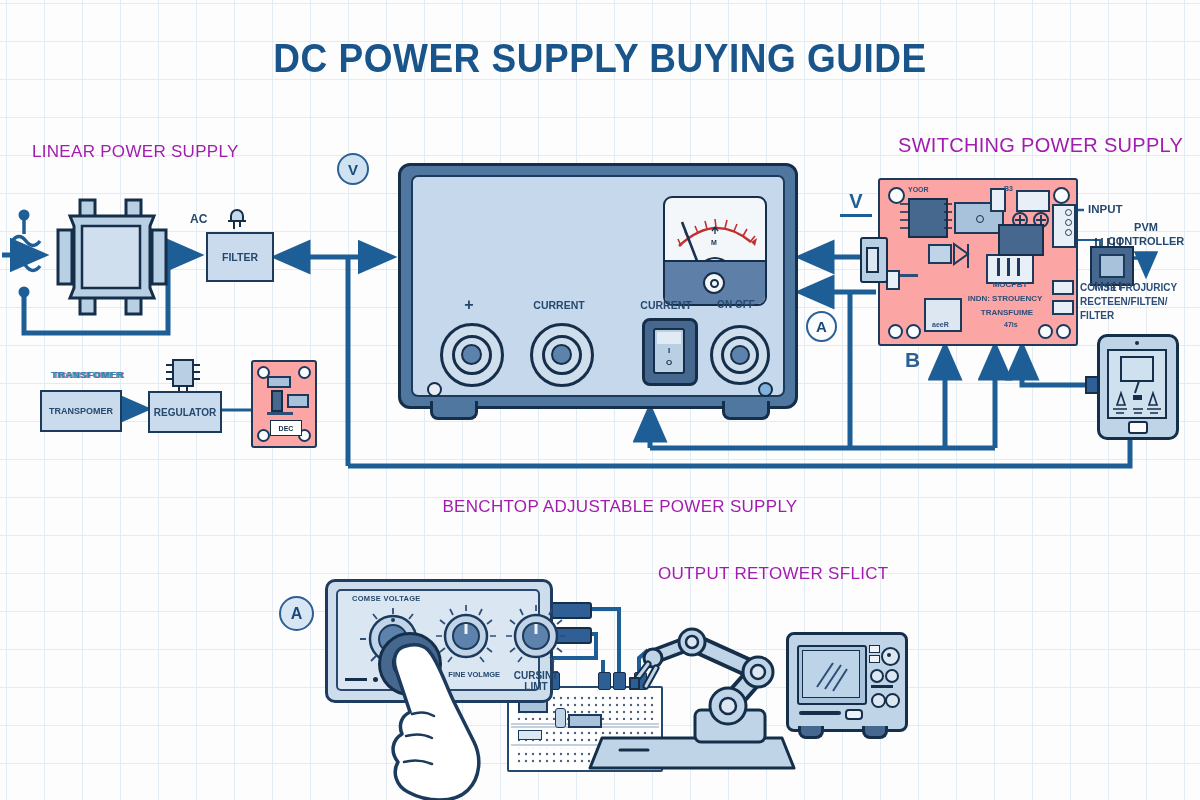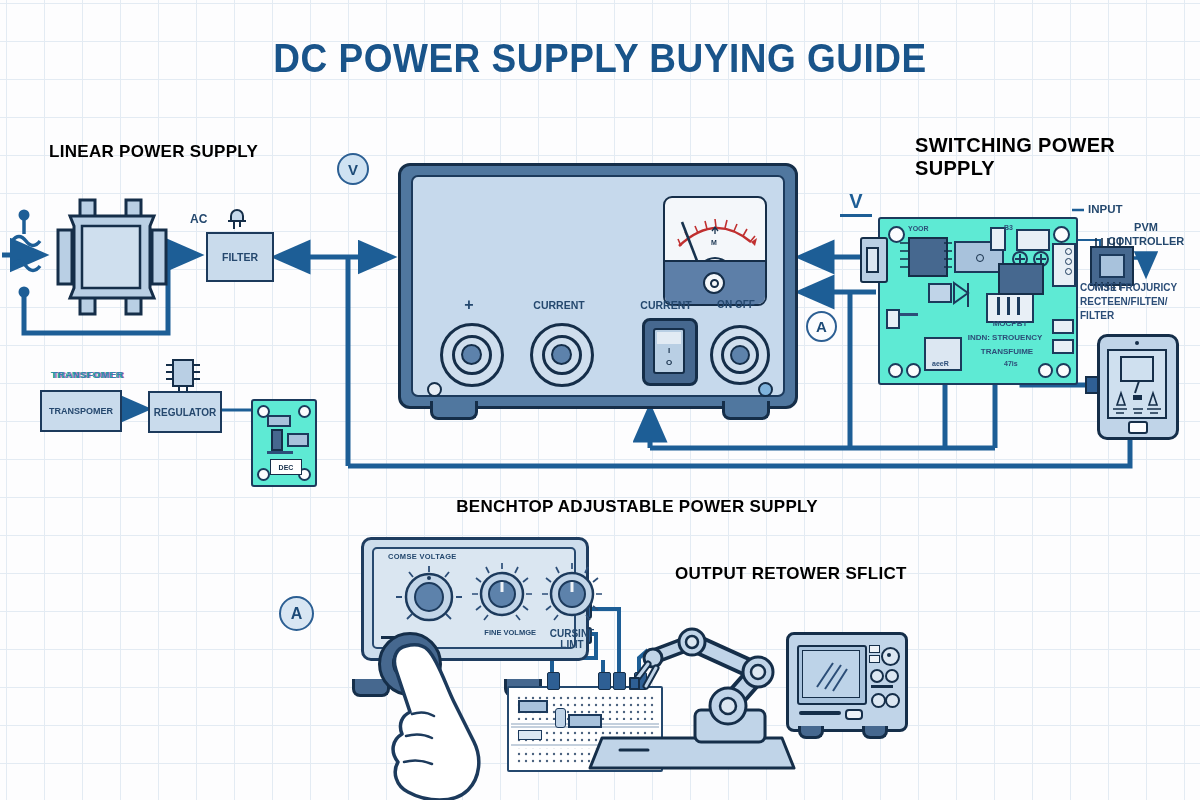--- a/index.html
+++ b/index.html
@@ -5,34 +5,34 @@
   html,body{margin:0;padding:0;}
   body{
     width:1200px;height:800px;position:relative;overflow:hidden;
     font-family:"Liberation Sans",sans-serif;
     background:#fdfdfe;
     background-image:linear-gradient(#e3ebf3 1px,transparent 1px),
                      linear-gradient(90deg,#e3ebf3 1px,transparent 1px);
     background-size:38px 38px;background-position:6px 3px;
   }
   .abs{position:absolute;}
-  .hdg{font-weight:bold;color:#000000;letter-spacing:.3px;margin-left:17px;}
+  .hdg{font-weight:normal;color:#a21caf;letter-spacing:.3px;}
   .title{width:1200px;text-align:center;font-size:37px;font-weight:bold;color:#19548a;letter-spacing:.5px;transform:scaleY(1.08);}
   .box{background:#c9dbec;border:2.5px solid #1c3a5c;display:flex;align-items:center;justify-content:center;font-weight:bold;color:#25486e;}
   .circle-badge{border-radius:50%;display:flex;align-items:center;justify-content:center;font-weight:bold;color:#1c4a77;}
   .lbl{font-weight:bold;color:#24486e;}
   .psu-body{background:#50779f;border:3.5px solid #152e49;border-radius:12px;}
   .psu-face{background:#c6d9ec;border:2px solid #1c3a5c;border-radius:7px;}
   .psu-panel{background:#5d7fa8;border:2.5px solid #152e49;border-radius:8px;}
   .psu-display{background:#eef2f7;border:2px solid #152e49;border-radius:3px;}
   .knob-o{background:#cfdeed;border:3px solid #152e49;border-radius:50%;}
   .knob-m{background:#cfdeed;border:3px solid #152e49;border-radius:50%;}
   .knob-c{background:#5d82ab;border:2.5px solid #152e49;border-radius:50%;}
   .foot{background:#50779f;border:3px solid #152e49;border-radius:0 0 8px 8px;border-top:none;}
-  .pcb{background:#5eead4;border:2.5px solid #1c3a5c;border-radius:3px;margin-top:39px;}
+  .pcb{background:#fca5a5;border:2.5px solid #1c3a5c;border-radius:3px;}
   .hole{background:#fbfcfe;border:2.5px solid #1c3a5c;border-radius:50%;}
   .chip-dark{background:#46688f;border:2px solid #152e49;}
   .chip-lite{background:#a8c2dc;border:2px solid #1c3a5c;}
   .pcbtxt{font-weight:bold;color:#2c4e78;text-align:center;white-space:nowrap;}
   .ghost{font-weight:bold;font-size:9.5px;letter-spacing:.5px;color:#2e86b0;text-shadow:1.2px 0 #c06fc0, -1.2px 0 #3fae8a;}
   .stub{background:#2f5f94;border:2px solid #152e49;border-radius:3px;}
   .plug{background:#2e5f94;border:1.5px solid #152e49;border-radius:2px;}
   .unit{background:#cdddec;border:3.5px solid #1e3c5f;border-radius:10px;}
   .unit-panel{background:#dae6f1;border:2px solid #27496f;border-radius:5px;}
   .note{font-weight:bold;color:#2c4e78;font-size:10px;line-height:13px;white-space:nowrap;}
@@ -289,21 +289,21 @@
       <rect x="12" y="6" width="32" height="24" fill="none" stroke="#152e49" stroke-width="2"></rect>
       <path d="M30,30 L26,42" stroke="#152e49" stroke-width="2"></path>
       <path d="M12,42 L8,54 H16 Z M44,42 L40,54 H48 Z" fill="none" stroke="#152e49" stroke-width="1.6"></path>
       <rect x="24" y="44" width="9" height="5" fill="#152e49"></rect>
       <path d="M4,58 H18 M24,58 H34 M38,58 H52 M7,62 H15 M25,62 H33 M41,62 H49" stroke="#152e49" stroke-width="1.6"></path>
     </svg>
   </div>
   <div class="abs" style="left:28px;top:84px;width:16px;height:9px;background:#fbfcfe;border:2px solid #152e49;border-radius:3px;"></div>
 </div>
 
-<div class="abs unit" style="left:325px;top:537px;width:222px;height:118px;z-index:3;margin-left:36px;">
+<div class="abs unit" style="left:325px;top:579px;width:222px;height:118px;z-index:3;">
   <div class="abs unit-panel" style="left:8px;top:7px;width:200px;height:98px;"></div>
   <div class="abs lbl" style="left:24px;top:12px;font-size:7.5px;letter-spacing:.3px;">COMSE VOLTAGE</div>
   <svg class="abs" style="left:30px;top:22px;" width="70" height="70" viewBox="0 0 70 70">
     <g stroke="#2c4e78" stroke-width="1.8">
       <path d="M35,4 V10 M15,10 L19,15 M55,10 L51,15 M8,35 H2 M68,35 H62 M13,57 L18,52 M57,57 L52,52"></path>
     </g>
     <circle cx="35" cy="35" r="23" fill="#c2d5e8" stroke="#1c3a5c" stroke-width="2.5"></circle>
     <circle cx="35" cy="35" r="14" fill="#5d82ab" stroke="#1c3a5c" stroke-width="2"></circle>
     <circle cx="35" cy="16" r="2" fill="#1c3a5c"></circle>
   </svg>

